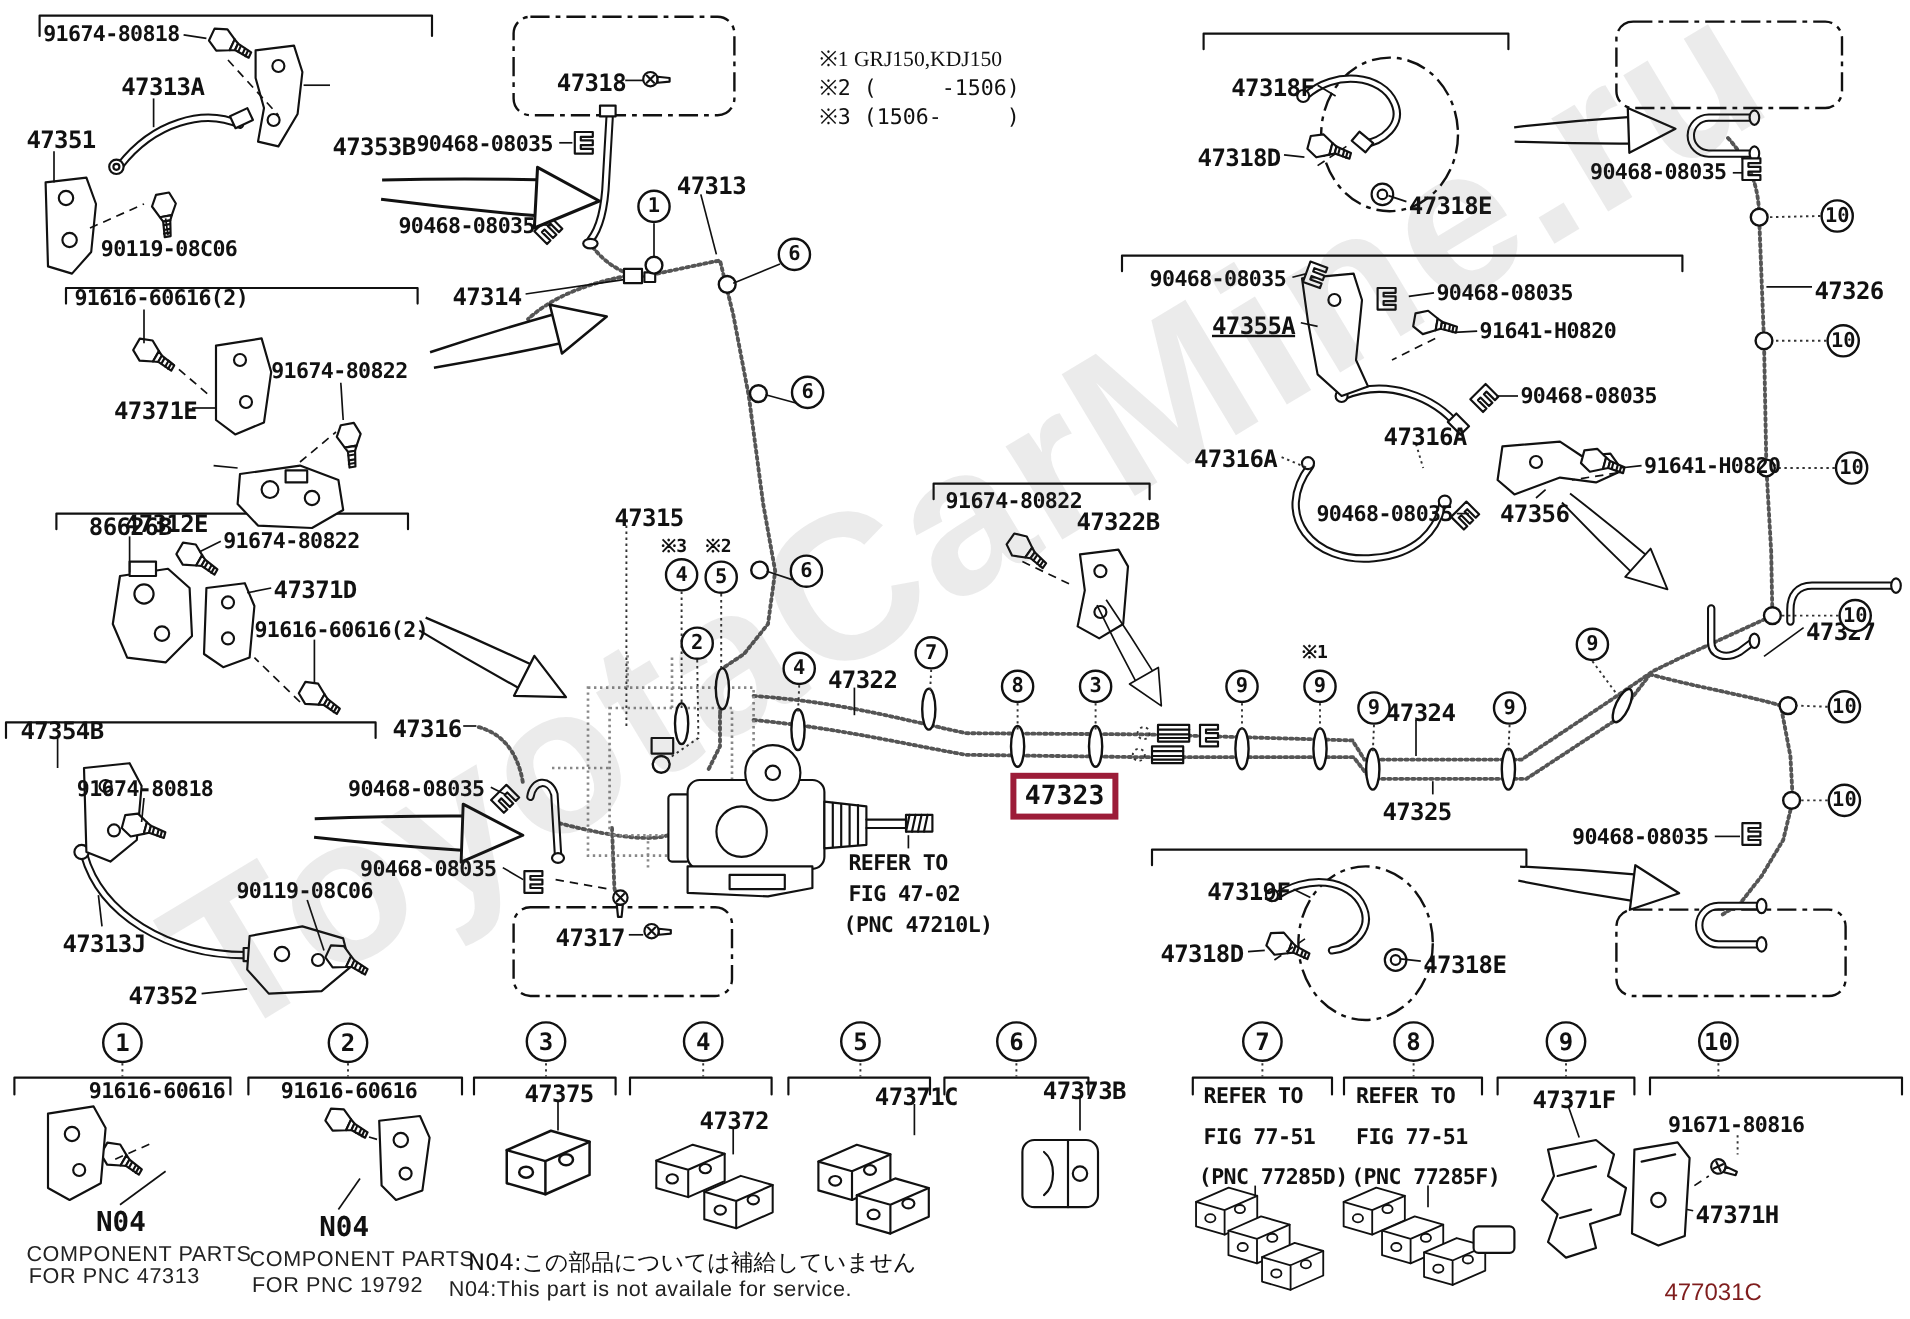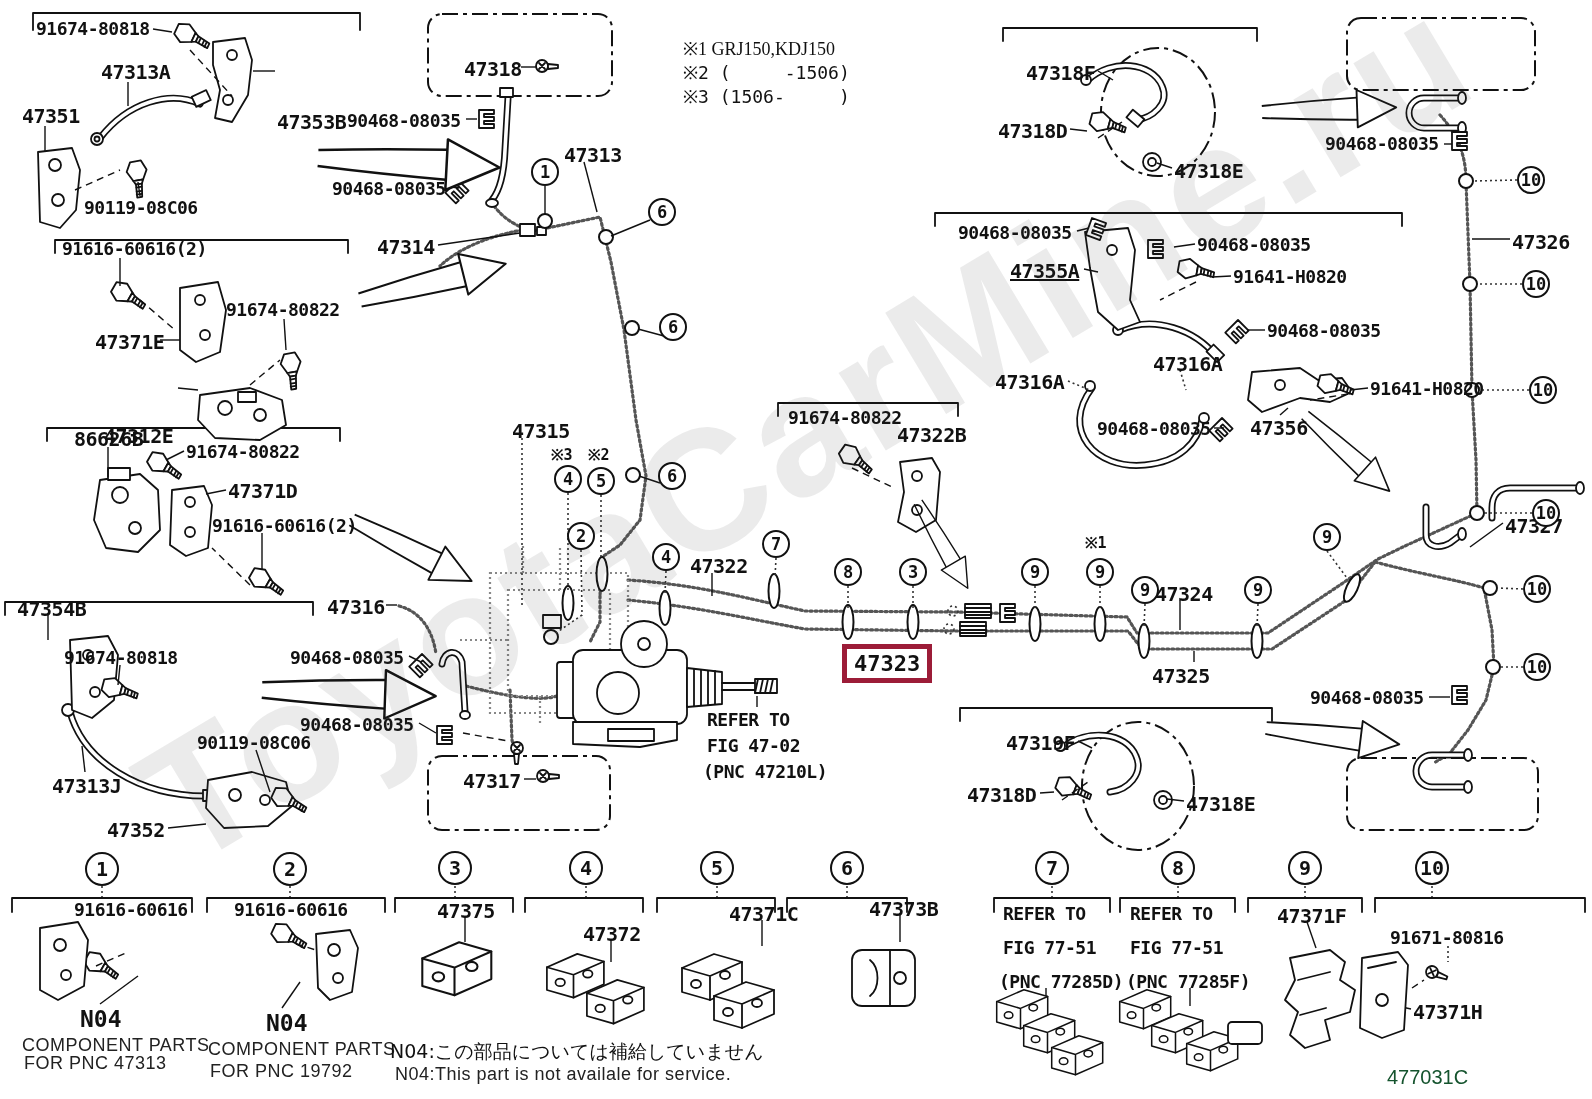--- a/index.html
+++ b/index.html
@@ -7,21 +7,21 @@
           font-family:"DejaVu Sans Mono",monospace;}
   #art{position:absolute;left:0;top:0;}
   .lbl{position:absolute;white-space:pre;color:#111;line-height:1.05;}
   .pn {font:bold 18px "DejaVu Sans Mono",monospace;letter-spacing:-0.5px;}
   .pnl{font:bold 20px "DejaVu Sans Mono",monospace;letter-spacing:-0.5px;}
   .note {font:18px "DejaVu Sans Mono",monospace;}
   .note2{font:bold 15px "DejaVu Sans Mono",monospace;}
   .sans{font:18px "Liberation Sans",sans-serif;color:#222;letter-spacing:.5px;}
   .n04 {font:bold 23px "DejaVu Sans Mono",monospace;}
   .jp  {font:19px "DejaVu Sans",sans-serif;}
-  .fig {font:20px "Liberation Sans",sans-serif;color:#14532d;text-align:right;}
+  .fig {font:20px "Liberation Sans",sans-serif;color:#7f1d1d;text-align:right;}
   .hl{border:5px solid var(--hl-color,#9c1c38);padding:2px 7px;background:#fff;
       font:bold 22px "DejaVu Sans Mono",monospace;}
   .callout{position:absolute;border:2.2px solid #111;border-radius:50%;background:#fff;
       display:flex;align-items:center;justify-content:center;color:#111;
       font:bold 17px "DejaVu Sans Mono",monospace;box-sizing:border-box;z-index:5;}
   .callout.big{font:bold 20px "DejaVu Sans Mono",monospace;}
   .wm{position:absolute;left:-120px;top:330px;width:1850px;text-align:center;
       font:bold 172px "Liberation Sans",sans-serif;color:rgba(60,60,60,0.10);
       transform:rotate(-31deg);letter-spacing:4px;pointer-events:none;z-index:1;}
   
@@ -540,21 +540,21 @@
       <div class="lbl pn" style="left: 1003px; top: 903px;">REFER TO</div>
       <div class="lbl pn" style="left: 1003px; top: 937px;">FIG 77-51</div>
       <div class="lbl pn" style="left: 999px; top: 971px;">(PNC 77285D)</div>
       <div class="lbl pn" style="left: 1130px; top: 903px;">REFER TO</div>
       <div class="lbl pn" style="left: 1130px; top: 937px;">FIG 77-51</div>
       <div class="lbl pn" style="left: 1126px; top: 971px;">(PNC 77285F)</div>
       <div class="lbl pnl" style="left: 1277px; top: 904px;">47371F</div>
       <div class="lbl pn" style="left: 1390px; top: 927px;">91671-80816</div>
       <div class="lbl pnl" style="left: 1413px; top: 1000px;">47371H</div>
       <div class="lbl jp" style="left: 390px; top: 1039px;">N04:この部品については補給していません</div>
-      <div class="lbl sans" style="left: 395px; top: 1064px;">N04:This part is not availale for service.</div>
+      <div class="lbl sans" style="left: 374px; top: 1064px;">N04:This part is not availale for service.</div>
       <div class="callout" style="left: 531px; top: 158px; width: 28px; height: 28px;">1</div>
       <div class="callout" style="left: 648px; top: 198px; width: 28px; height: 28px;">6</div>
       <div class="callout" style="left: 659px; top: 313px; width: 28px; height: 28px;">6</div>
       <div class="callout" style="left: 658px; top: 462px; width: 28px; height: 28px;">6</div>
       <div class="callout" style="left: 554px; top: 465px; width: 28px; height: 28px;">4</div>
       <div class="callout" style="left: 587px; top: 467px; width: 28px; height: 28px;">5</div>
       <div class="callout" style="left: 567px; top: 522px; width: 28px; height: 28px;">2</div>
       <div class="callout" style="left: 652px; top: 543px; width: 28px; height: 28px;">4</div>
       <div class="callout" style="left: 762px; top: 530px; width: 28px; height: 28px;">7</div>
       <div class="callout" style="left: 834px; top: 558px; width: 28px; height: 28px;">8</div>

